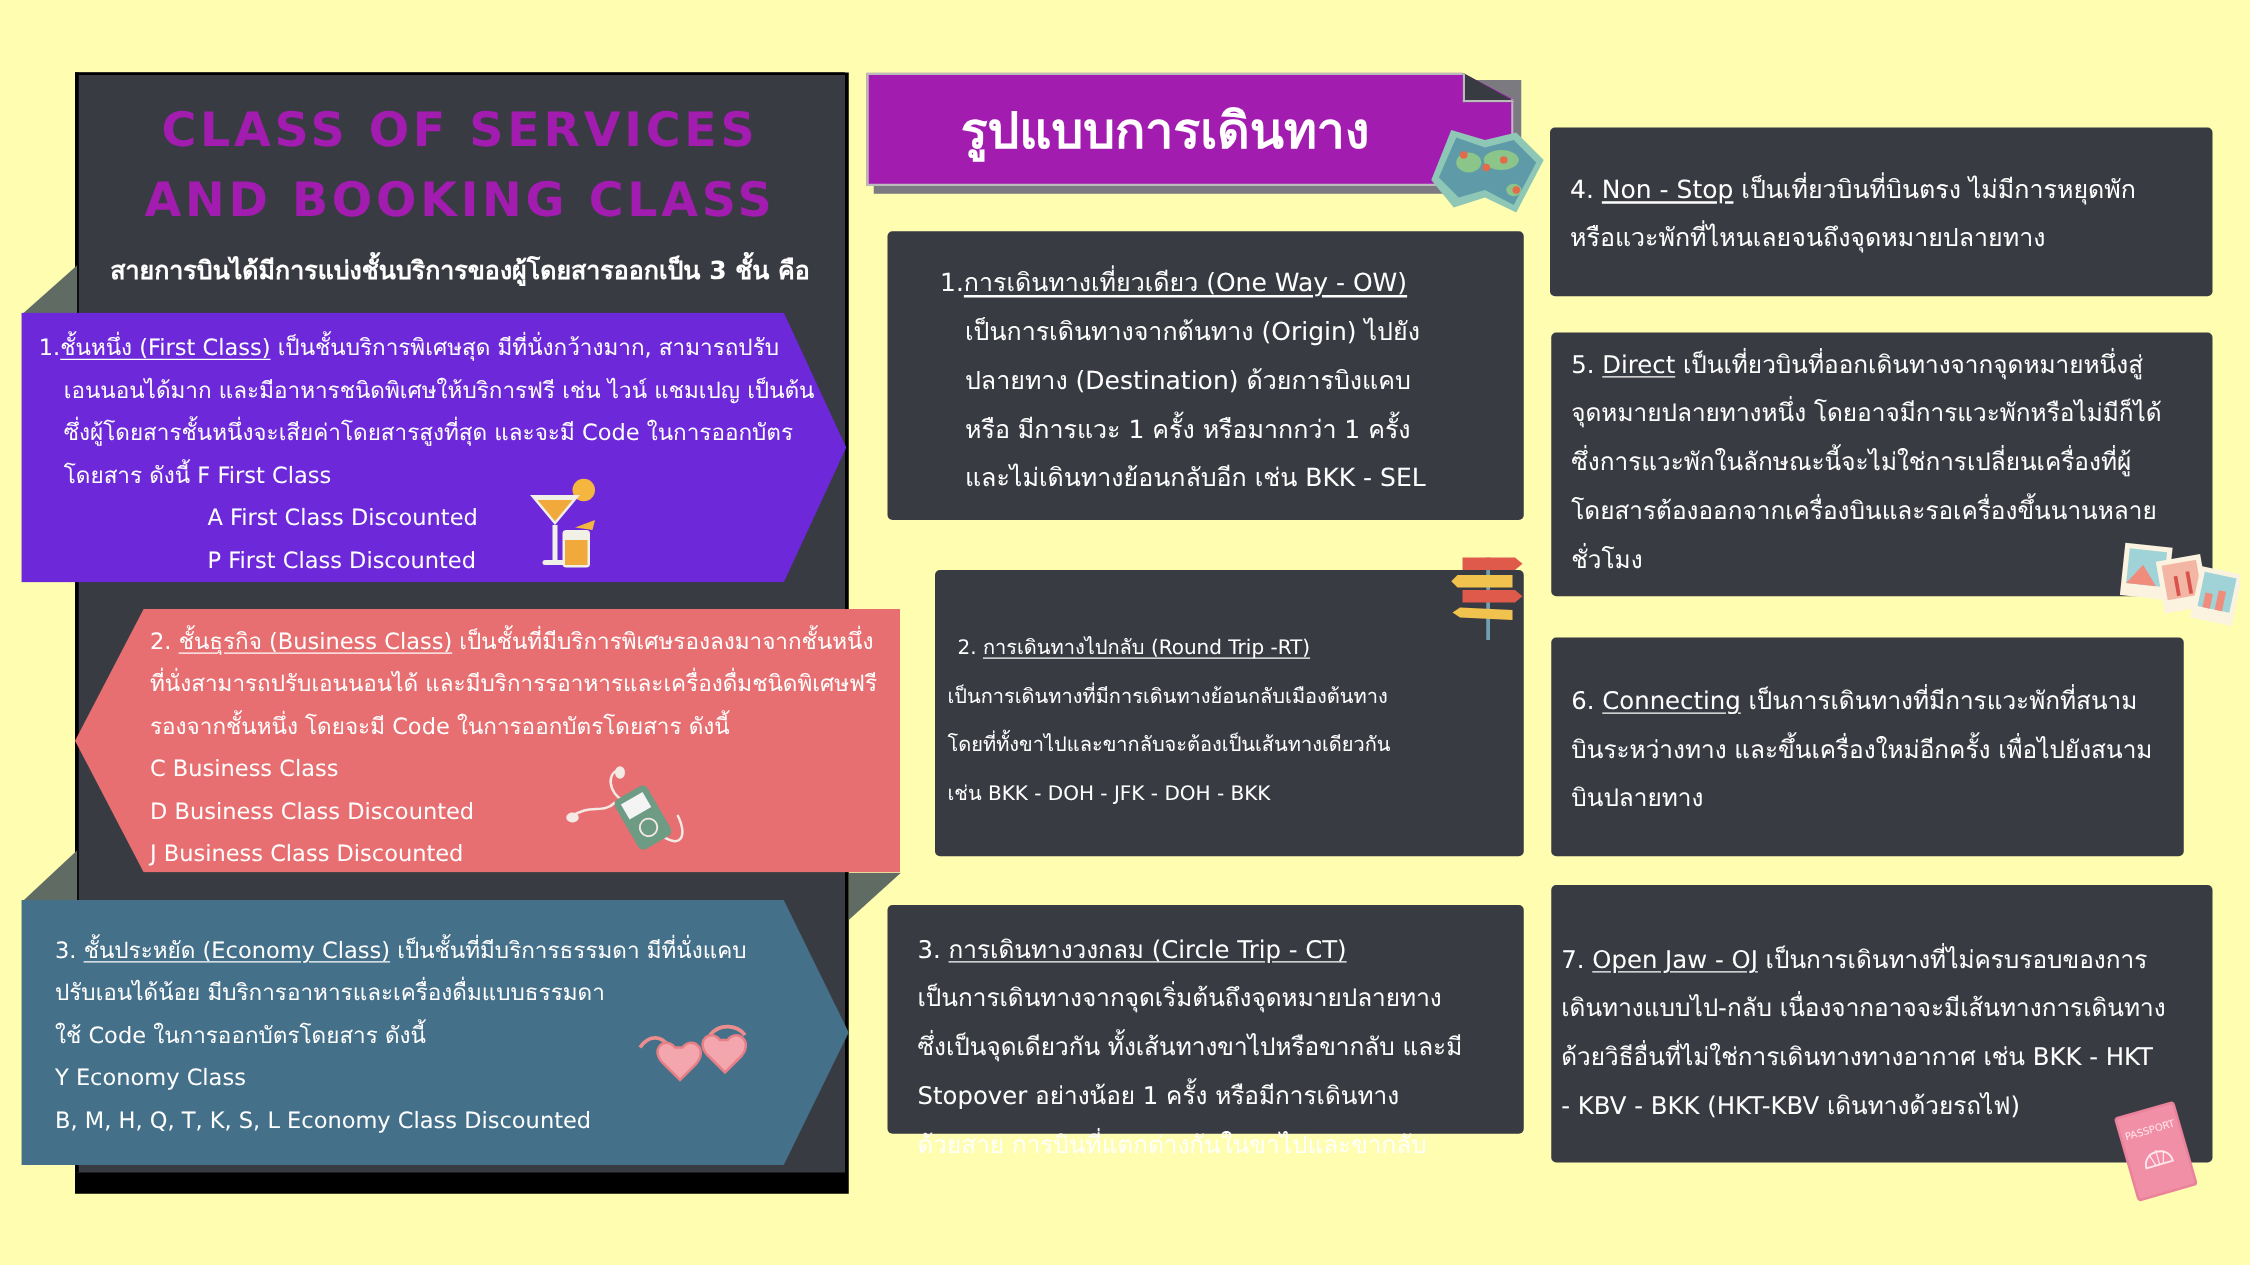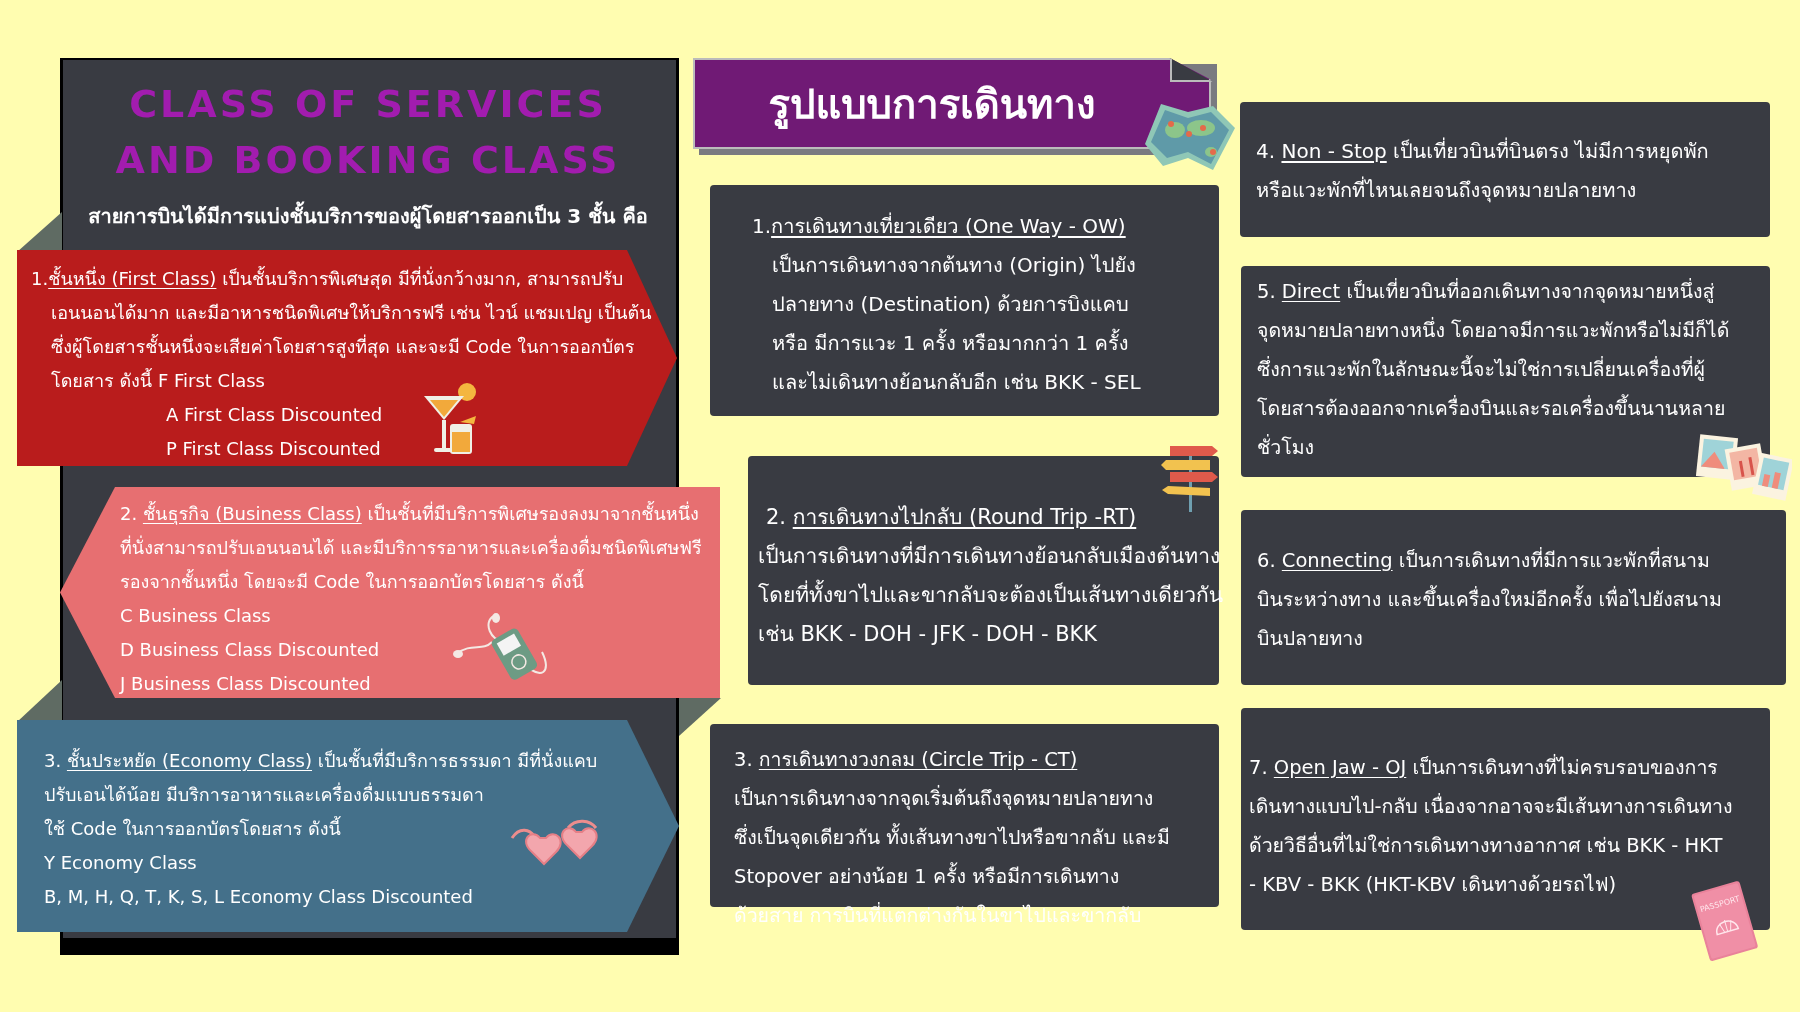--- a/index.html
+++ b/index.html
@@ -21,50 +21,50 @@
     font-size:38px; line-height:56px; letter-spacing:3px; color:#a21caf;
   }
   #left-intro { left:60px; top:200px; width:616px; text-align:center; font-size:20px; font-weight:bold; }
 
   .fold { background:#5f6b63; }
   #fold-green { left:17px; top:212px; width:45px; height:40px; clip-path:polygon(100% 0,100% 100%,0 100%); }
   #fold-econ  { left:17px; top:680px; width:45px; height:42px; clip-path:polygon(100% 0,100% 100%,0 100%); }
   #fold-red   { left:679px; top:698px; width:42px; height:38px; clip-path:polygon(0 0,100% 0,0 100%); }
 
   .banner { box-sizing:border-box; font-size:18px; line-height:34px; }
-  #banner-first { left:17px; top:250px; width:660px; height:216px; background:#b91c1c;
+  #banner-first { left:17px; top:250px; width:660px; height:216px; background:#6d28d9;
     clip-path:polygon(0 0, 610px 0, 100% 50%, 610px 100%, 0 100%); padding:12px 0 0 14px; }
   #banner-business { left:60px; top:487px; width:660px; height:211px; background:#e76f71;
     clip-path:polygon(55px 0, 100% 0, 100% 100%, 55px 100%, 0 50%); padding:10px 0 0 60px; }
   #banner-economy { left:17px; top:720px; width:662px; height:212px; background:#44708a;
     clip-path:polygon(0 0, 610px 0, 100% 50%, 610px 100%, 0 100%); padding:24px 0 0 27px; }
 
   .banner .line { white-space:nowrap; }
   .indent { padding-left:20px; }
   .code-indent { padding-left:135px; }
 
   
   #mid-title-shadow { left:699px; top:64px; width:518px; height:91px; background:#7a7a80; }
-  #mid-title { left:693px; top:58px; width:518px; height:91px; background:#701a75;
+  #mid-title { left:693px; top:58px; width:518px; height:91px; background:#a21caf;
     clip-path:polygon(0 0, 92% 0, 100% 24%, 100% 100%, 0 100%);
     border:2px solid #bbb; box-sizing:border-box; display:flex; align-items:center; justify-content:center; }
   #mid-title span { font-family:"DejaVu Serif", serif; font-weight:bold; font-size:40px; color:#fff; margin-right:40px; }
   #mid-title-corner { left:1170px; top:58px; width:41px; height:22px; border-left:2px solid #bbb; border-bottom:2px solid #bbb;
     background:#393b42; clip-path:polygon(0 0,100% 100%,0 100%); }
 
   .card { background:#393b42; border-radius:4px; box-sizing:border-box; font-size:20px; line-height:39px; }
   #card-ow { left:710px; top:185px; width:509px; height:231px; padding:22px 0 0 42px; }
-  #card-rt { left:748px; top:456px; width:471px; height:229px; padding:42px 0 0 10px; font-size:21px;}
+  #card-rt { left:748px; top:456px; width:471px; height:229px; padding:42px 0 0 10px; font-size:16px;}
   #card-ct { left:710px; top:724px; width:509px; height:183px; padding:16px 0 0 24px; font-size:19.5px; }
   .card .line { white-space:nowrap; }
 
   
   #card-ns { left:1240px; top:102px; width:530px; height:135px; padding:30px 0 0 16px; }
   #card-direct { left:1241px; top:266px; width:529px; height:211px; padding:6px 0 0 16px; font-size:19.5px; }
-  #card-conn { left:1241px; top:510px; width:545px; height:175px; padding:31px 0 0 16px; font-size:19.5px;}
+  #card-conn { left:1241px; top:510px; width:506px; height:175px; padding:31px 0 0 16px; font-size:19.5px;}
   #card-oj { left:1241px; top:708px; width:529px; height:222px; padding:40px 0 0 8px; font-size:19.5px; }
 
   
   .icon { position:absolute; }
 </style>
 </head>
 <body>
 
 <div class="abs" id="left-shadow"></div>
 <div class="abs" id="left-panel"></div>

